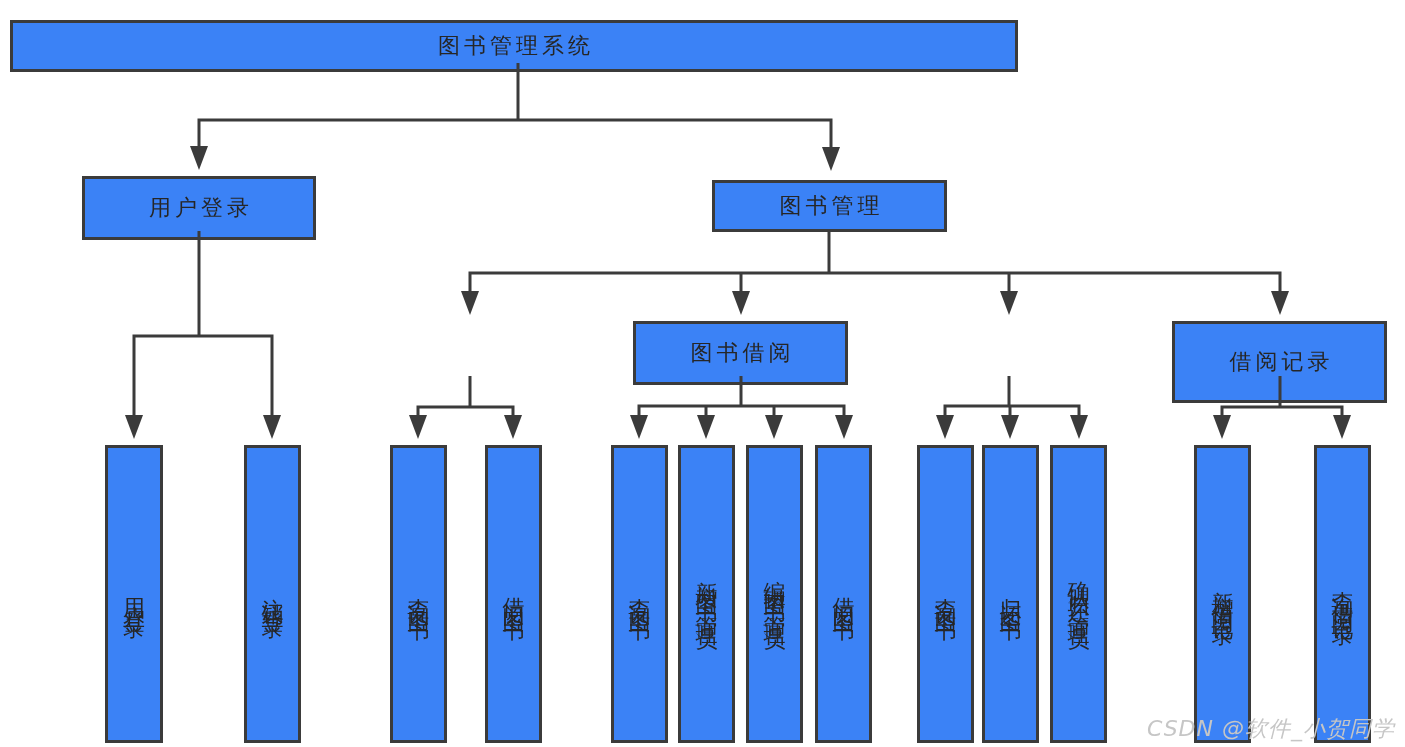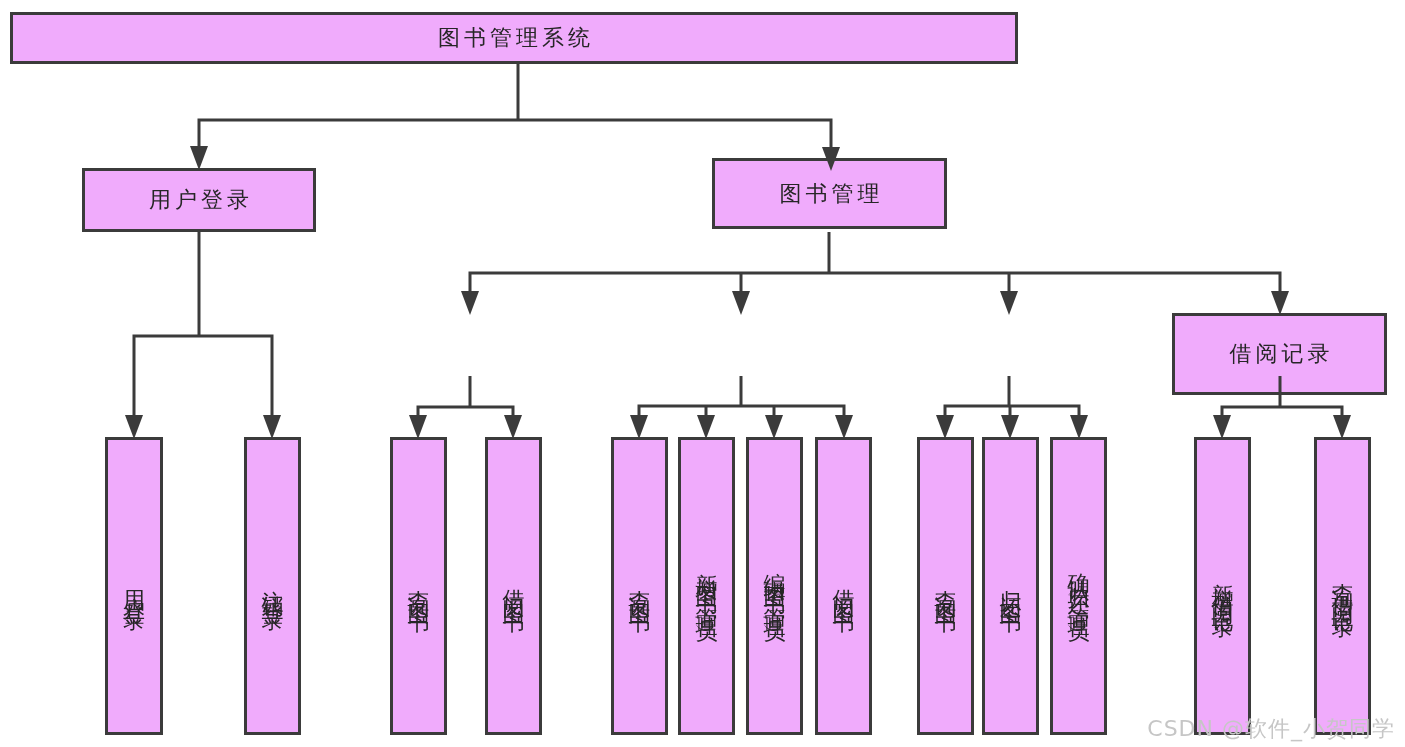--- a/index.html
+++ b/index.html
@@ -19,34 +19,35 @@
   }
   #connectors{
     position:absolute;left:0;top:0;z-index:3;pointer-events:none;
   }
   #connectors line,#connectors polyline{
     stroke:var(--line);stroke-width:3;fill:none;
   }
   #connectors polygon{fill:var(--line);stroke:none;}
   .node{
     position:absolute;box-sizing:border-box;
-    background:#f0abfc;border:3px solid var(--box-border);
+    background:#3b82f6;border:3px solid var(--box-border);
     display:flex;align-items:center;justify-content:center;
-    color:var(--text);z-index:2;
+    color:var(--text);z-index:2;margin-top:8px;
   }
   .h{font-size:22px;letter-spacing:4px;text-indent:4px;white-space:nowrap;}
   .v{
     font-size:22px;letter-spacing:7px;
     writing-mode:vertical-rl;text-orientation:mixed;
     white-space:nowrap;
   }
   #watermark{
     position:absolute;right:10px;bottom:3px;z-index:4;
     font-size:22px;letter-spacing:1px;
     color:var(--watermark);
+    font-style:italic;
   }
 </style>
 </head>
 <body>
 
 <div id="stage">
 
   <svg id="connectors" width="1405" height="747" viewBox="0 0 1405 747">
 
     <line x1="518" y1="63" x2="518" y2="121"></line>
@@ -91,22 +92,23 @@
 
     <line x1="1280" y1="376" x2="1280" y2="408"></line>
     <polyline points="1222,417 1222,407 1342,407 1342,417"></polyline>
     <polygon points="1213,415 1231,415 1222,439"></polygon>
     <polygon points="1333,415 1351,415 1342,439"></polygon>
   </svg>
 
   <div class="node h" style="left:10px;top:12px;width:1008px;height:52px">图书管理系统</div>
 
   <div class="node h" style="left:82px;top:168px;width:234px;height:64px">用户登录</div>
-  <div class="node h" style="left:712px;top:158px;width:235px;height:71px">图书管理</div>
+  <div class="node h" style="left:712px;top:172px;width:235px;height:52px">图书管理</div>
 
+  <div class="node h" style="left:633px;top:313px;width:215px;height:64px">图书借阅</div>
   <div class="node h" style="left:1172px;top:313px;width:215px;height:82px">借阅记录</div>
 
   <div class="node v" style="left:105px;top:437px;width:58px;height:298px">用户登录</div>
   <div class="node v" style="left:244px;top:437px;width:57px;height:298px">注销登录</div>
 
   <div class="node v" style="left:390px;top:437px;width:57px;height:298px">查询图书</div>
   <div class="node v" style="left:485px;top:437px;width:57px;height:298px">借阅图书</div>
 
   <div class="node v" style="left:611px;top:437px;width:57px;height:298px">查询图书</div>
   <div class="node v" style="left:678px;top:437px;width:57px;height:298px">新增图书（管理员）</div>

